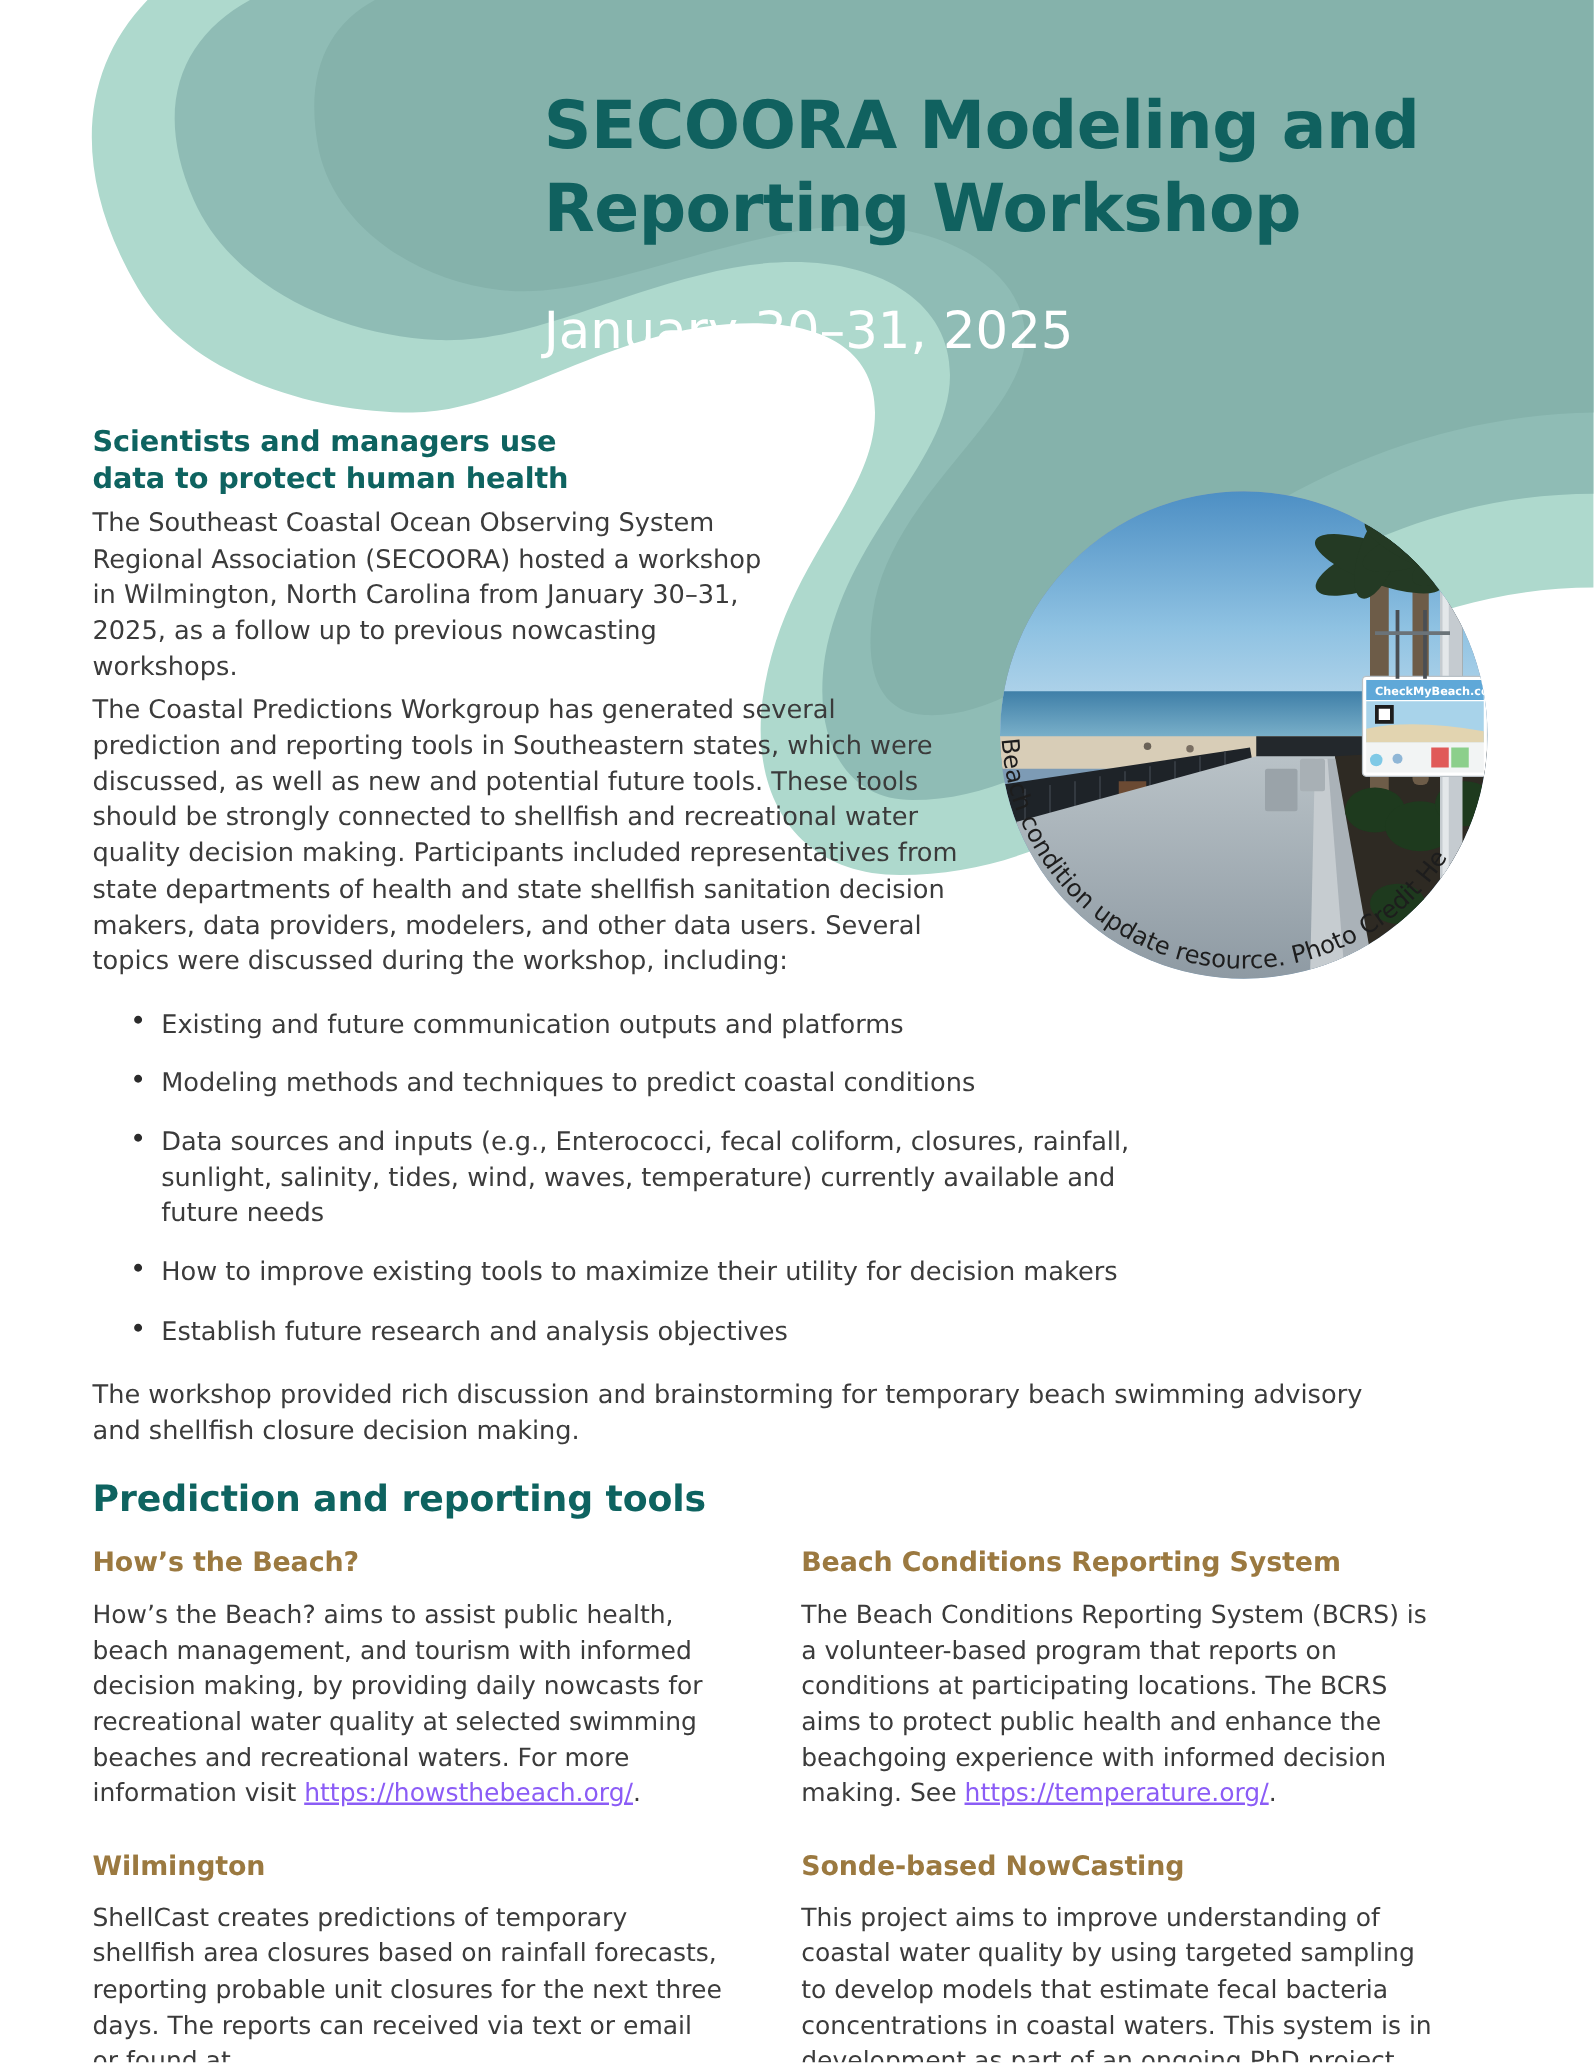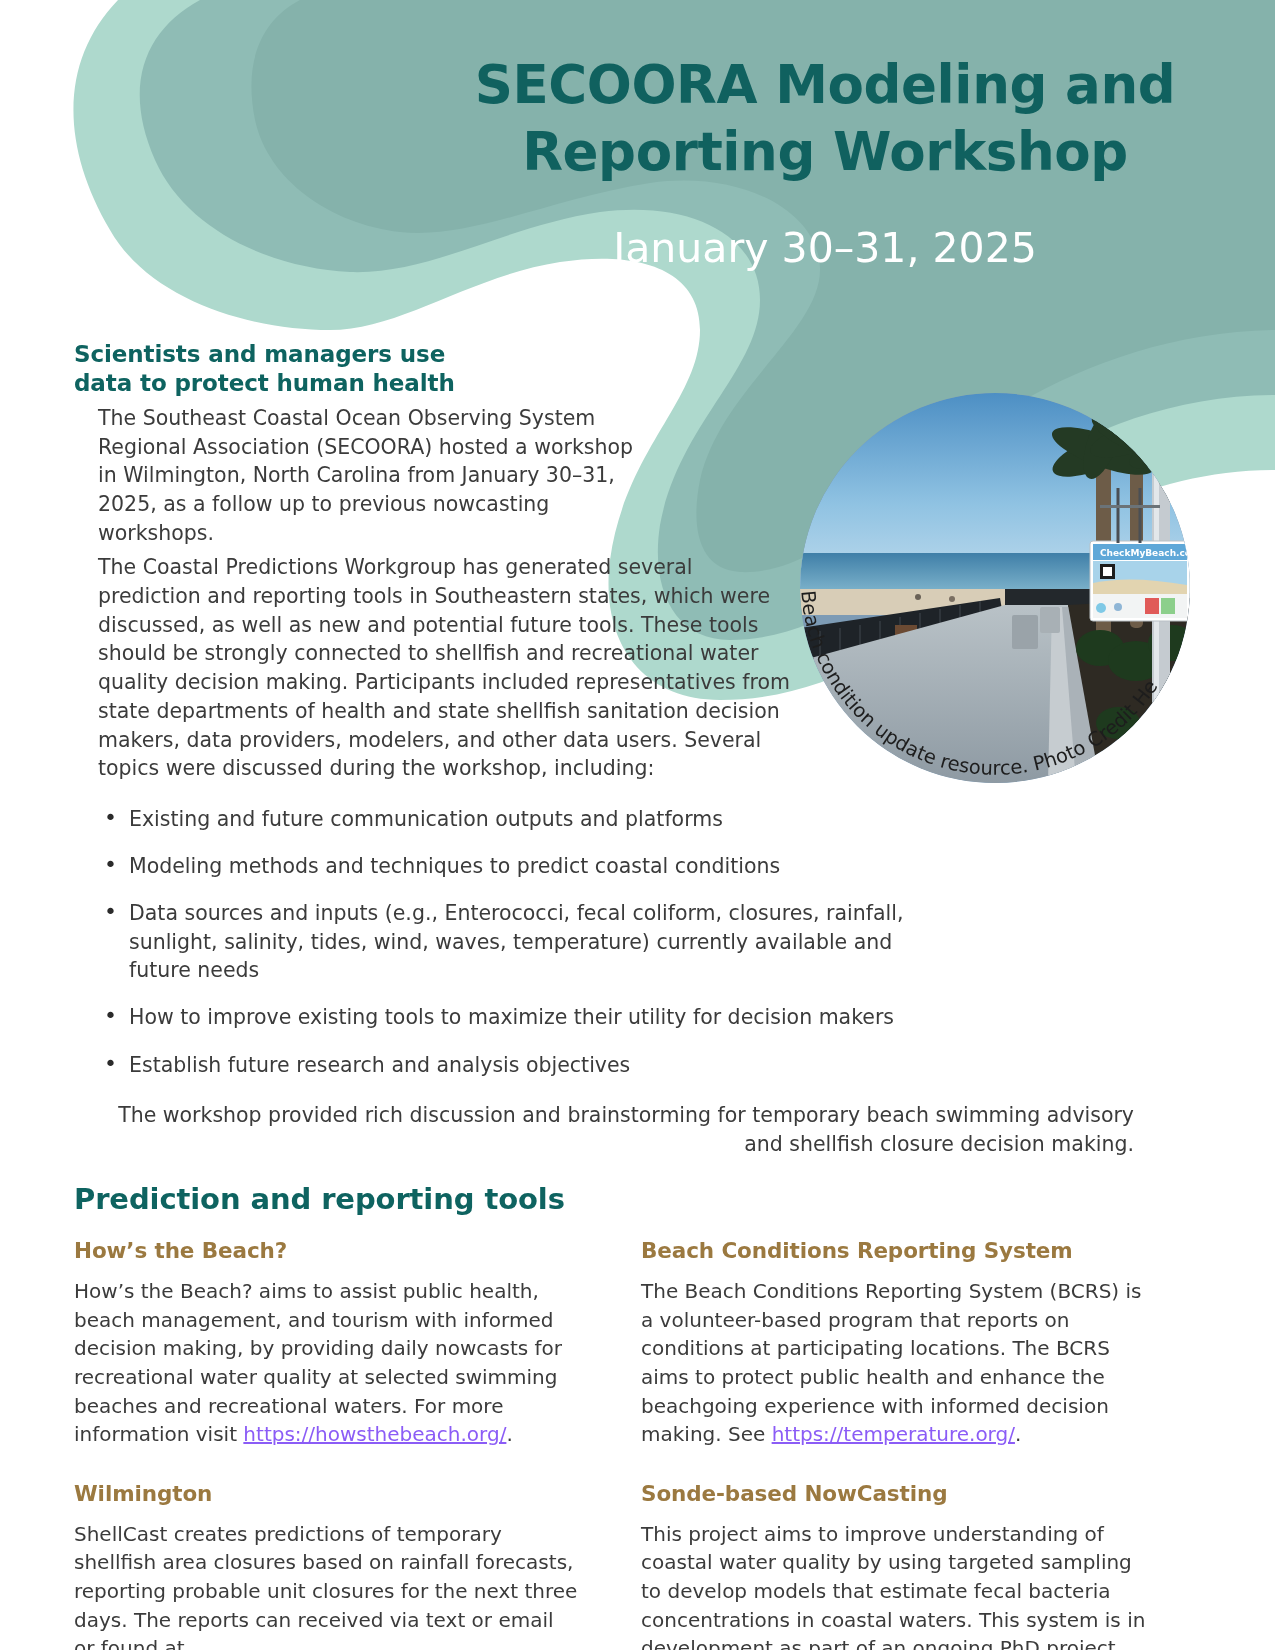--- a/index.html
+++ b/index.html
@@ -23,25 +23,25 @@
     top: 0; left: 0;
     width: 1275px;
     height: 700px;
     z-index: 1;
     pointer-events: none;
   }
 
   
   .header-text {
     position: absolute;
-    top: 52px;
+    top: 68px;
     right: 60px;
     width: 780px;
     z-index: 3;
-    text-align: center;
+    text-align: left;
   }
   .header-title {
     font-family: "DejaVu Sans", sans-serif;
     font-size: 53px;
     font-weight: bold;
     line-height: 1.26;
     color: #10615f;
     letter-spacing: -0.4px;
   }
   .header-date {
@@ -97,21 +97,20 @@
     font-weight: bold;
     line-height: 1.26;
     letter-spacing: -0.1px;
   }
   .intro-block { width: 700px; }
   .intro-para {
     margin-top: 6px;
     font-size: 20.5px;
     line-height: 1.40;
     color: #3b3b3b;
-    margin-left: 24px;
   }
   .intro-para.narrow { width: 560px; }
   .intro-para.wide   { width: 700px; }
 
   ul.topics {
     margin: 22px 0 17px 0;
     padding: 0;
     list-style: none;
     width: 830px;
   }
@@ -131,21 +130,20 @@
     font-size: 22px;
     color: #2b2b2b;
   }
 
   .closing-para {
     margin-top: 22px;
     width: 1060px;
     font-size: 20.5px;
     line-height: 1.40;
     color: #3b3b3b;
-    text-align: right;
   }
 
   .tools-head {
     margin-top: 24px;
     color: #0e6360;
     font-size: 29px;
     font-weight: bold;
     letter-spacing: -0.1px;
   }
 

